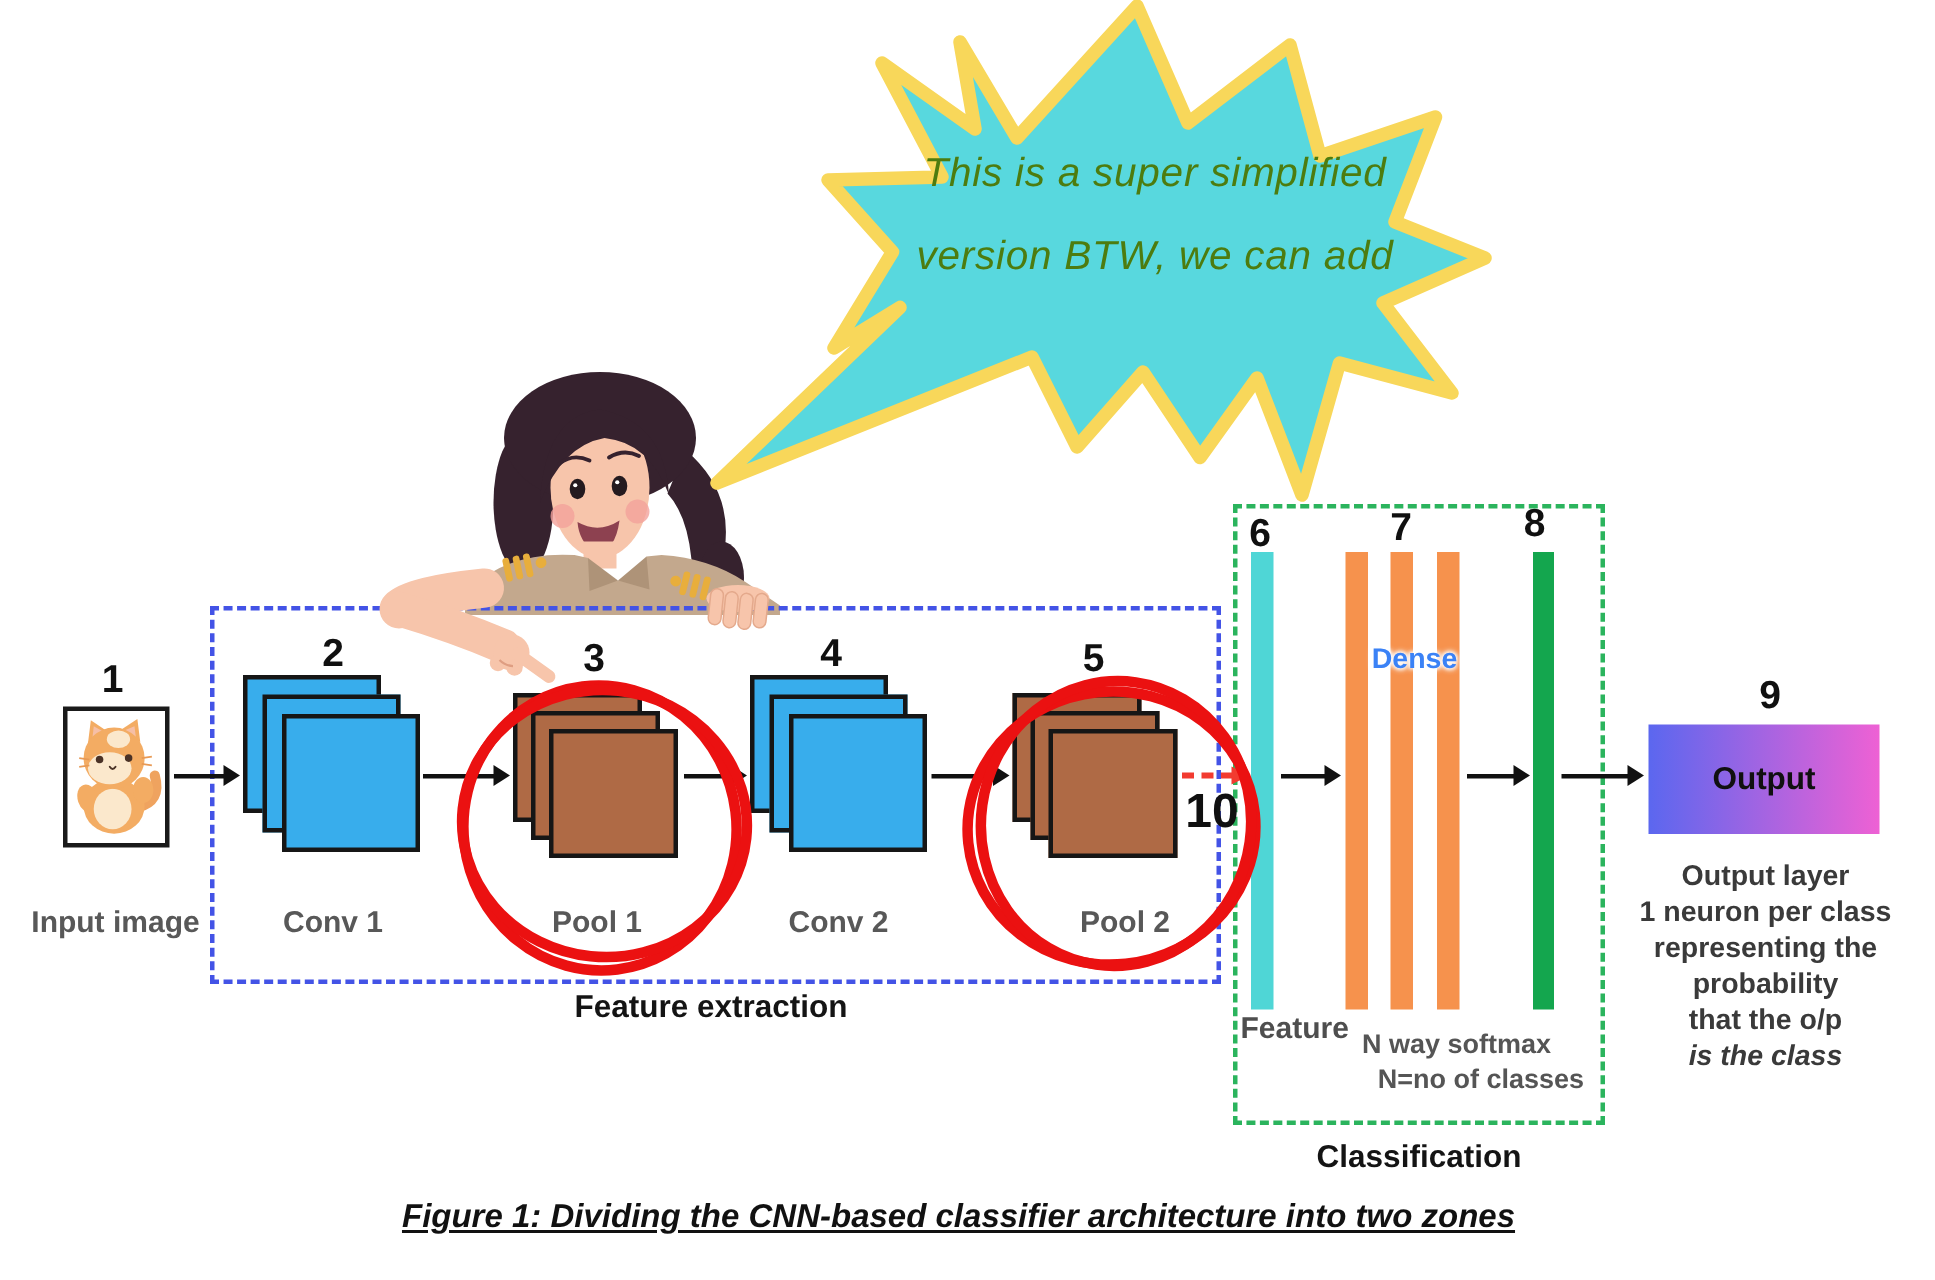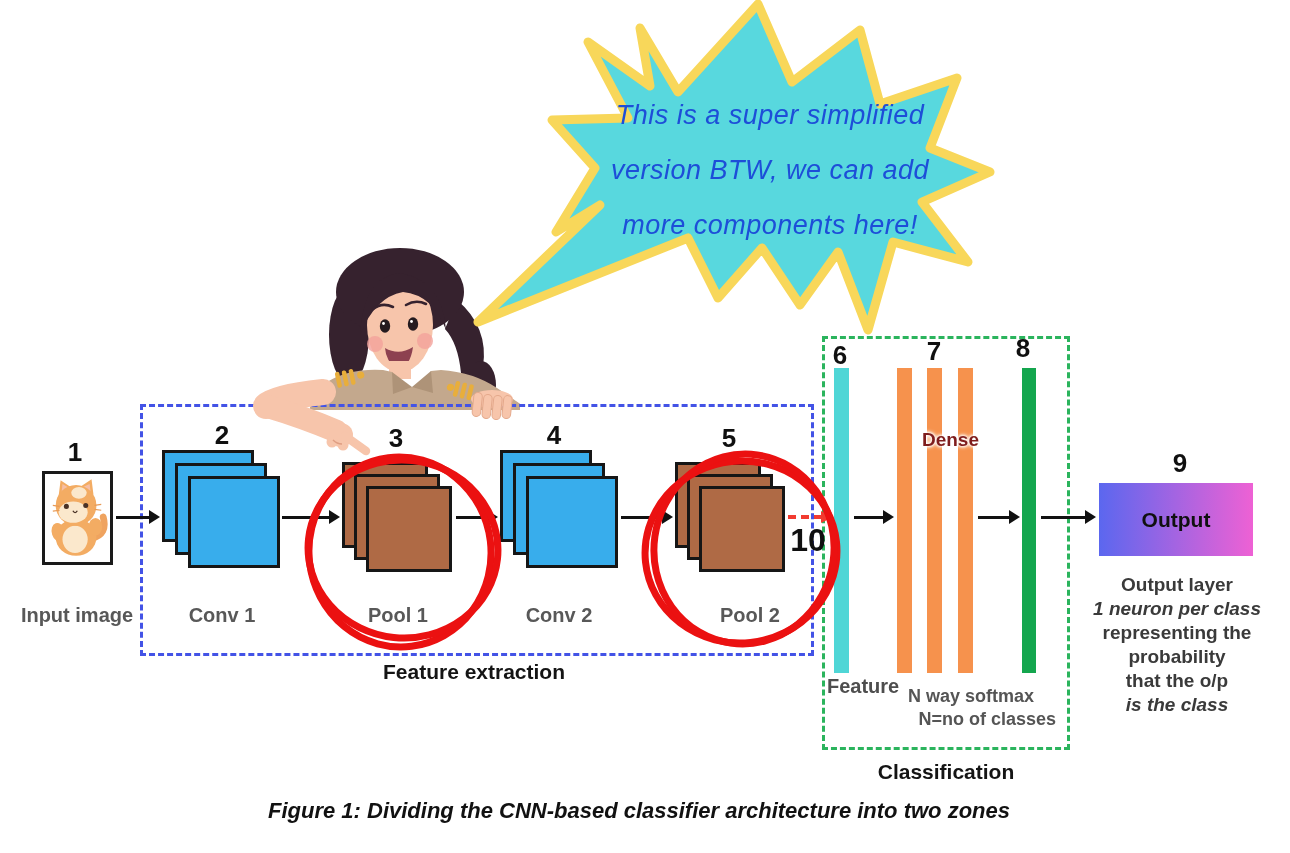--- a/index.html
+++ b/index.html
@@ -29,44 +29,44 @@
   .skip-line{position:absolute;height:0;border-top:4px dashed var(--skip-arrow,#f23b30);z-index:11;}
   .skip-line::after{content:"";position:absolute;right:-11px;top:-8px;
     border-left:12px solid var(--skip-arrow,#f23b30);border-top:6.5px solid transparent;border-bottom:6.5px solid transparent;}
   
   .output-box{position:absolute;left:1099px;top:483px;width:154px;height:73px;z-index:10;
     background:linear-gradient(90deg,var(--output-gradient-start,#5b67ef),var(--output-gradient-end,#ee61d4));
     display:flex;align-items:center;justify-content:center;font-weight:700;font-size:21px;color:#101010;}
   .out-desc{position:absolute;left:1082px;width:190px;z-index:10;text-align:center;
     font-weight:600;font-size:19px;color:#3a3a3a;line-height:24px;}
   
-  .dense-label{position:absolute;left:859px;top:429px;width:120px;z-index:14;text-align:right;
-    font-weight:700;font-size:19px;color:#7f1d1d;
+  .dense-label{position:absolute;left:883px;top:429px;width:120px;z-index:14;text-align:center;
+    font-weight:700;font-size:19px;color:#3b82f6;
     text-shadow:0 0 3px #fff,0 0 3px #fff,0 0 4px #fff,0 0 5px #fff;}
   .flatten-label{position:absolute;left:827px;top:675px;width:90px;z-index:14;
     font-weight:600;font-size:20px;color:#4e4e4e;}
   .softmax-note{position:absolute;left:886px;width:170px;z-index:14;text-align:center;
     font-weight:600;font-size:18px;color:#555;}
   
   .input-box{position:absolute;left:42px;top:471px;width:71px;height:94px;box-sizing:border-box;
     border:3px solid #1a1a1a;background:#fff;z-index:10;display:flex;align-items:center;justify-content:center;}
   
   .bubble-svg{position:absolute;left:450px;top:0;z-index:30;overflow:visible;}
   .bubble-shape{fill:var(--bubble-fill,#58d8de);stroke:var(--bubble-border,#f8d75a);stroke-width:9;stroke-linejoin:round;}
   .bubble-text{position:absolute;left:585px;width:370px;z-index:31;text-align:center;
-    font-style:italic;font-size:27px;color:#1d4ed8;letter-spacing:.5px;}
+    font-style:italic;font-size:27px;color:#4d7c0f;letter-spacing:.5px;}
   
   .hl-svg{position:absolute;left:0;top:0;z-index:40;pointer-events:none;}
   .hl{fill:none;stroke:var(--highlight,#eb1111);stroke-width:7;}
   
   .char-back{position:absolute;left:235px;top:245px;z-index:2;}
   .char-front{position:absolute;left:235px;top:245px;z-index:12;}
   
   .caption{position:absolute;left:0;top:798px;width:1278px;z-index:15;text-align:center;
-    font-weight:700;font-style:italic;font-size:22px;color:#111;}
+    font-weight:700;font-style:italic;font-size:22px;color:#111;text-decoration:underline;}
 </style>
 </head>
 <body>
 
 <div id="canvas">
 
   <svg class="char-back" width="285" height="165" viewBox="0 0 285 165">
     <ellipse cx="114" cy="90" rx="20" ry="48" fill="#36222e"></ellipse>
     <path d="M222,55 Q254,82 248,122 Q244,150 258,162 Q230,158 226,128 Q223,98 210,84 Z" fill="#36222e"></path>
     <ellipse cx="246" cy="140" rx="15" ry="24" fill="#36222e"></ellipse>
@@ -199,32 +199,31 @@
 
   <div class="dense-label">Dense</div>
   <div class="flatten-label">Feature</div>
   <div class="softmax-note" style="top:686px;">N way softmax</div>
   <div class="softmax-note" style="top:709px;text-align:right;">N=no of classes</div>
 
   <div class="output-box">
     <span>Output</span>
   </div>
   <div class="out-desc" style="top:573px;">Output layer</div>
-  <div class="out-desc" style="top:597px;font-style:italic;">1 neuron per class</div>
+  <div class="out-desc" style="top:597px;">1 neuron per class</div>
   <div class="out-desc" style="top:621px;">representing the</div>
   <div class="out-desc" style="top:669px;">that the o/p</div>
   <div class="out-desc" style="top:645px;">probability</div>
   <div class="out-desc" style="top:693px;font-style:italic;">is the class</div>
 
   <svg class="bubble-svg" width="560" height="345" viewBox="0 0 560 345">
     <polygon class="bubble-shape" points="190,28 228,92 308,4 342,82 410,30 430,104 507,78 480,148 540,172 472,202 518,262 443,242 418,330 388,252 350,305 312,248 268,298 238,238 28,322 150,205 106,232 145,168 102,120 178,118 138,42 200,86"></polygon>
   </svg>
   <div class="bubble-text" style="top:100px;">This is a super simplified</div>
   <div class="bubble-text" style="top:155px;">version BTW, we can add</div>
-  <div class="bubble-text" style="top:210px;">more components here!</div>
 
   <svg class="hl-svg" width="1290" height="853" viewBox="0 0 1290 853">
     <g>
       <ellipse class="hl" cx="400" cy="552" rx="91" ry="95" transform="rotate(-7 400 552)"></ellipse>
       <ellipse class="hl" cx="403" cy="549" rx="95" ry="89" transform="rotate(6 403 549)"></ellipse>
     </g>
     <g>
       <ellipse class="hl" cx="741" cy="552" rx="96" ry="91" transform="rotate(-6 741 552)"></ellipse>
       <ellipse class="hl" cx="744" cy="549" rx="90" ry="95" transform="rotate(8 744 549)"></ellipse>
     </g>

